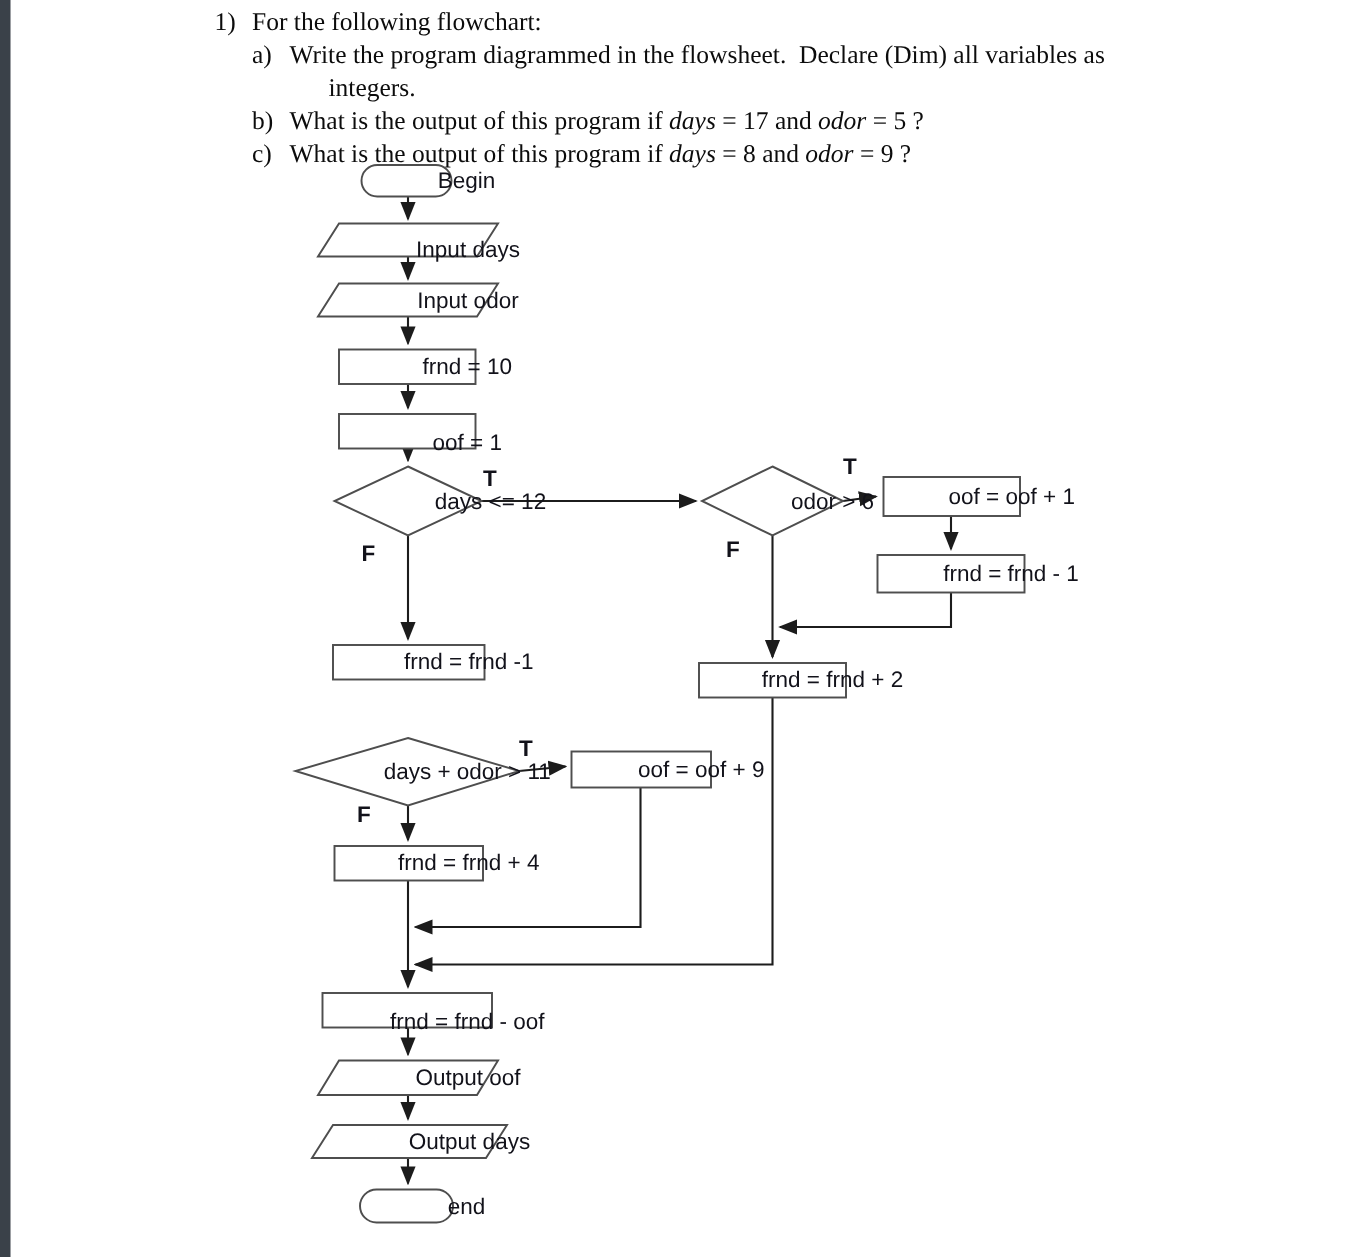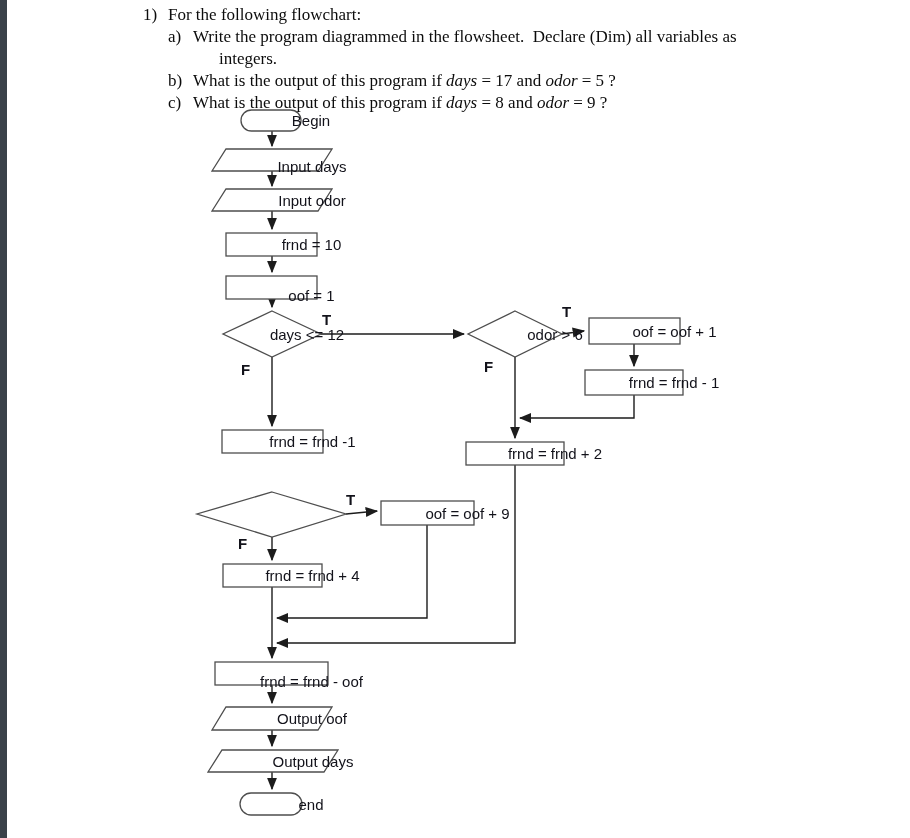--- a/index.html
+++ b/index.html
@@ -131,26 +131,27 @@
       <polygon class="fc-shape" points="222,750 338,750 324,772 208,772"></polygon>
       <rect class="fc-shape" x="240" y="793" width="62" height="22" rx="11"></rect>
     </g>
   </svg>
 
   <div class="node-label" style="left:241px;top:110px;width:60px;height:21px">Begin</div>
   <div class="node-label" style="left:212px;top:149px;width:120px;height:34px">Input days</div>
   <div class="node-label" style="left:212px;top:189px;width:120px;height:22px">Input odor</div>
   <div class="node-label" style="left:226px;top:233px;width:91px;height:23px">frnd = 10</div>
   <div class="node-label" style="left:226px;top:276px;width:91px;height:38px">oof = 1</div>
-  <div class="node-label" style="left:218px;top:311px;width:98px;height:46px">days &lt;= 12</div>
+  <div class="node-label" style="left:238px;top:311px;width:98px;height:46px">days &lt;= 12</div>
   <div class="node-label" style="left:468px;top:311px;width:94px;height:46px">odor &gt; 6</div>
   <div class="node-label" style="left:589px;top:318px;width:91px;height:26px">oof = oof + 1</div>
   <div class="node-label" style="left:585px;top:370px;width:98px;height:25px">frnd = frnd - 1</div>
   <div class="node-label" style="left:466px;top:442px;width:98px;height:23px">frnd = frnd + 2</div>
   <div class="node-label" style="left:222px;top:430px;width:101px;height:23px">frnd = frnd -1</div>
+  <div class="node-label" style="left:197px;top:492px;width:149px;height:45px">days + odor &gt; 11</div>
   <div class="node-label" style="left:381px;top:501px;width:93px;height:24px">oof = oof + 9</div>
   <div class="node-label" style="left:223px;top:564px;width:99px;height:23px">frnd = frnd + 4</div>
   <div class="node-label" style="left:215px;top:662px;width:113px;height:38px">frnd = frnd - oof</div>
   <div class="node-label" style="left:212px;top:707px;width:120px;height:23px">Output oof</div>
   <div class="node-label" style="left:208px;top:750px;width:130px;height:22px">Output days</div>
   <div class="node-label" style="left:240px;top:793px;width:62px;height:22px">end</div>
 
   <span class="branch-label" style="left:322px;top:311px">T</span>
   <span class="branch-label" style="left:241px;top:361px">F</span>
   <span class="branch-label" style="left:562px;top:303px">T</span>

